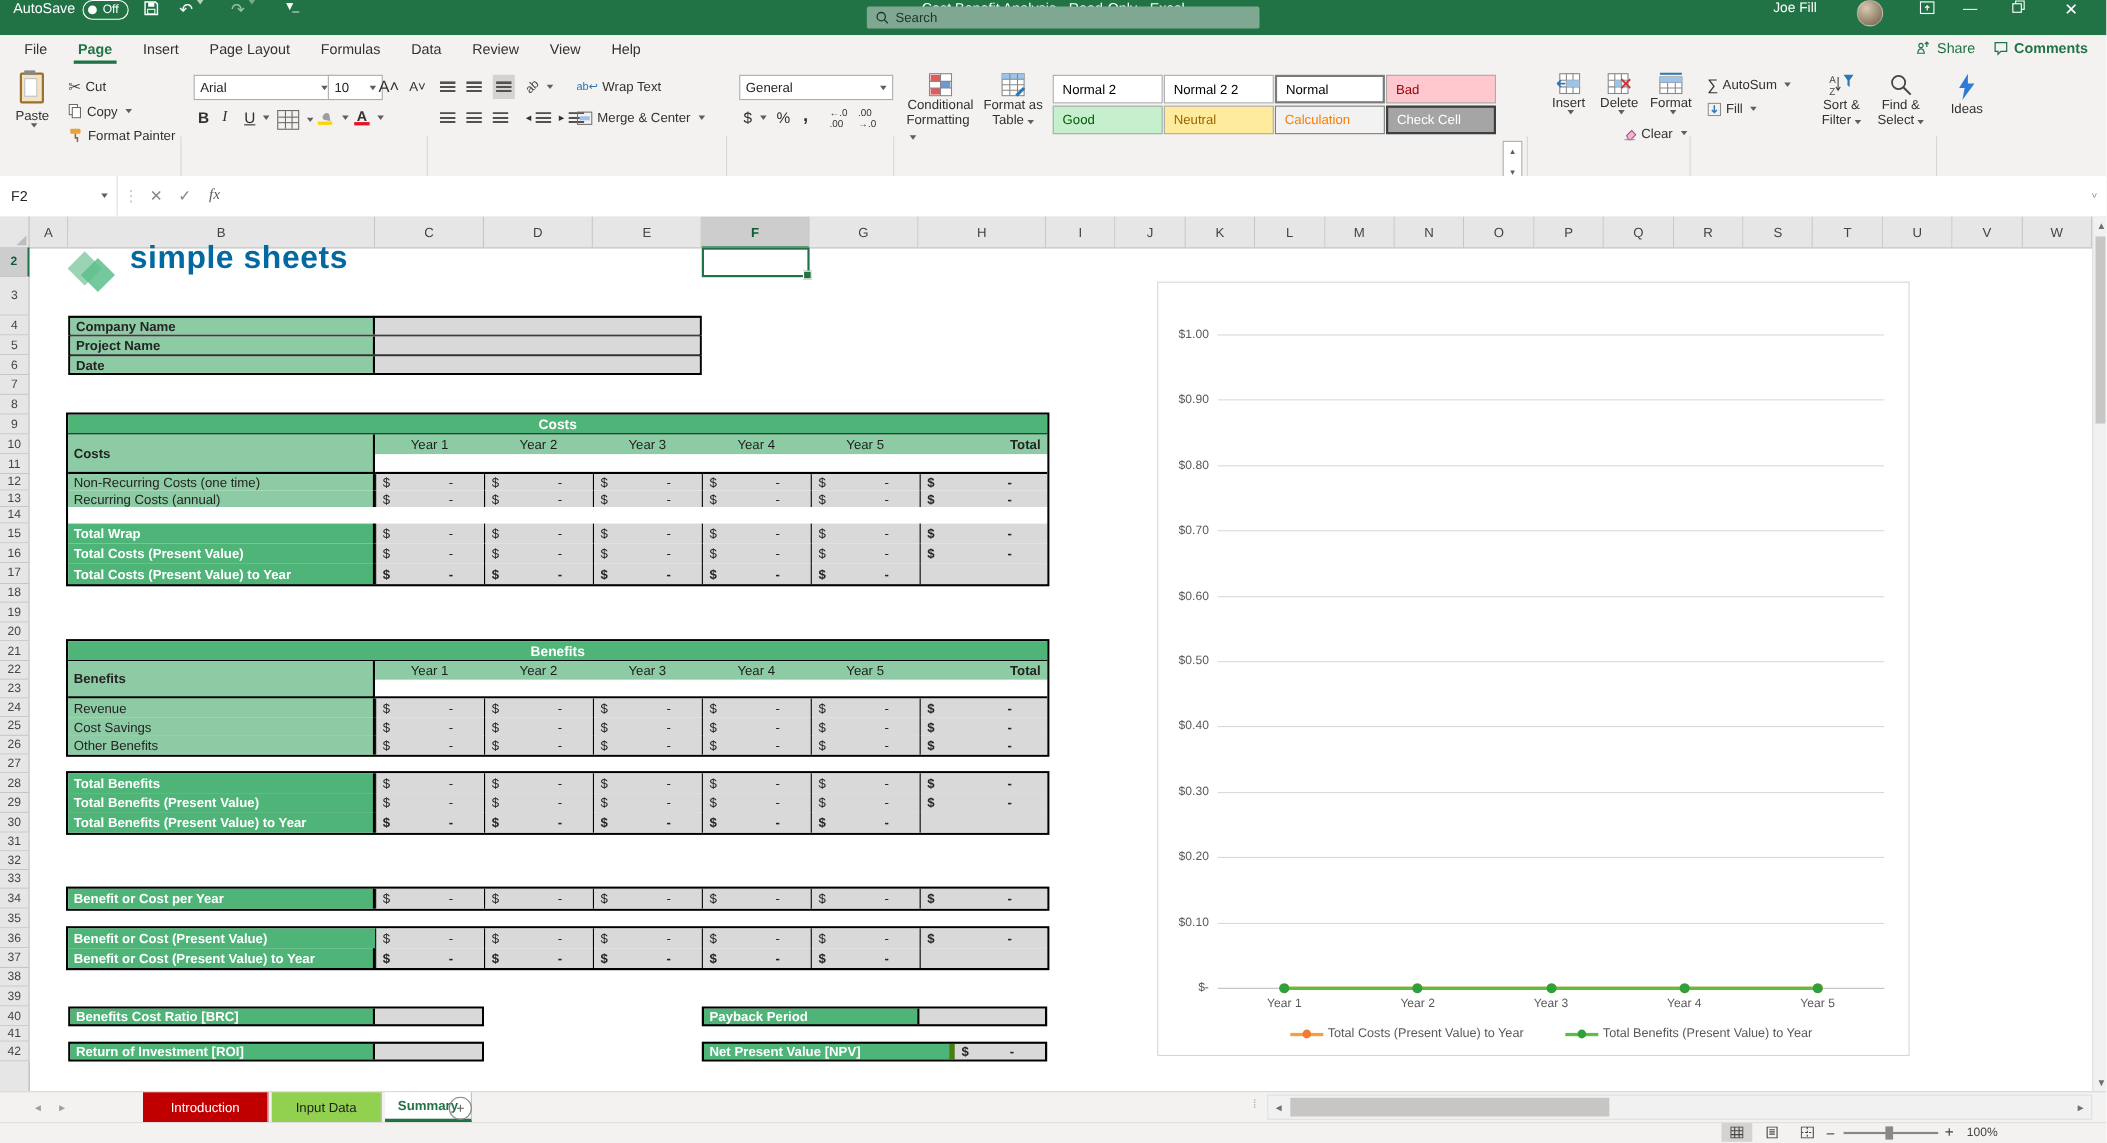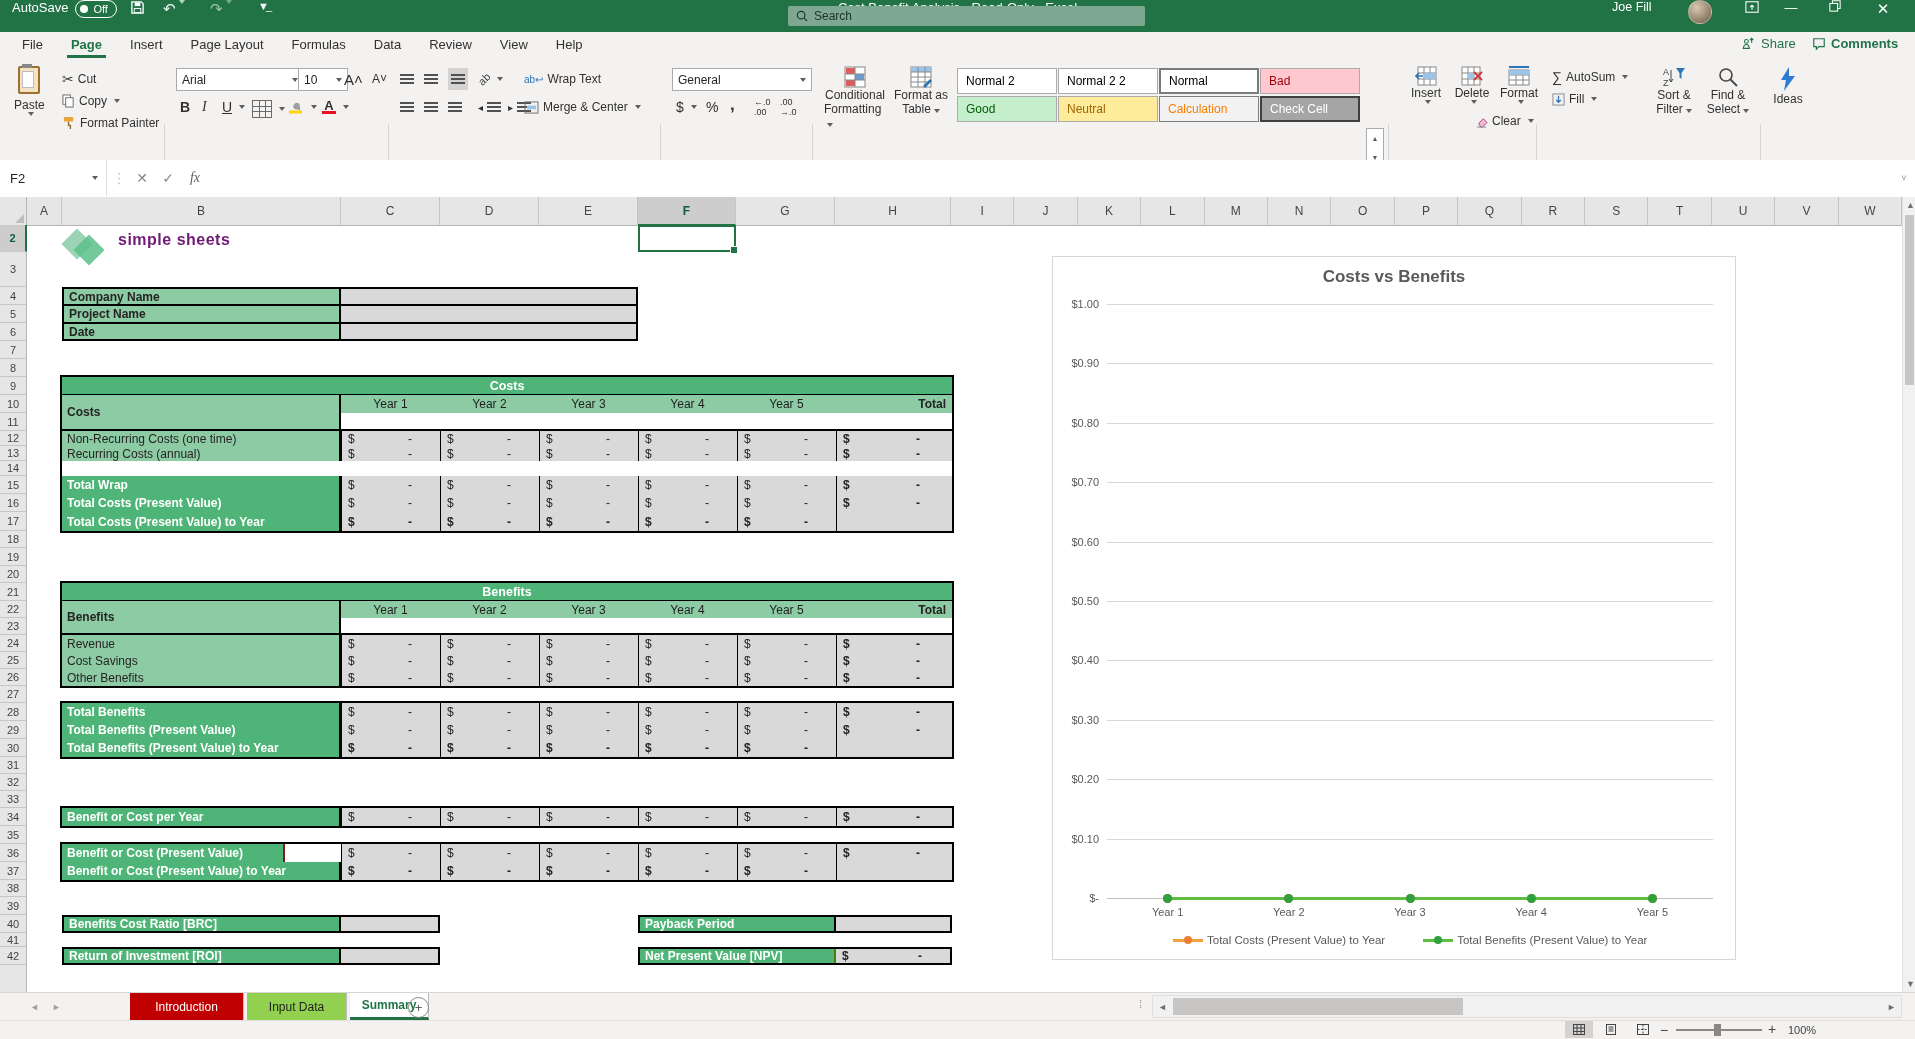--- a/index.html
+++ b/index.html
@@ -828,21 +828,21 @@
         <span class="cur">$</span>
         <span class="dsh">-</span>
       </div>
       <div class="money" style="position:absolute;left:774px;top:0;width:116px;height:18px;border-left:1px solid #000;font-weight:bold">
         <span class="cur">$</span>
         <span class="dsh" style="padding-right:32px">-</span>
       </div>
     </div>
     <div style="position:absolute;left:60px;top:842px;width:894px;height:40px;border:2px solid #000;box-sizing:border-box;pointer-events:none"></div>
     <div style="position:absolute;left:62px;top:844px;width:890px;height:18px">
-      <div class="lab greendk" style="position:absolute;left:0;top:0;width:223px;height:18px;border-right:2px solid #7f1d1d;">Benefit or Cost (Present Value)</div>
+      <div class="lab greendk" style="position:absolute;left:0;top:0;width:290px;height:18px;border-right:2px solid #7f1d1d;">Benefit or Cost (Present Value)</div>
       <div class="money" style="position:absolute;left:279px;top:0;width:99px;height:18px;border-left:1px solid #000;">
         <span class="cur">$</span>
         <span class="dsh">-</span>
       </div>
       <div class="money" style="position:absolute;left:378px;top:0;width:99px;height:18px;border-left:1px solid #000;">
         <span class="cur">$</span>
         <span class="dsh">-</span>
       </div>
       <div class="money" style="position:absolute;left:477px;top:0;width:99px;height:18px;border-left:1px solid #000;">
         <span class="cur">$</span>
@@ -884,46 +884,45 @@
         <span class="dsh">-</span>
       </div>
       <div class="money" style="position:absolute;left:774px;top:0;width:116px;height:18px;border-left:1px solid #000;font-weight:bold"></div>
     </div>
   </div>
 
 <div class="abs" style="left:64px;top:229px;width:48px;height:36px">
   <span class="abs" style="left:2px;top:4px;width:22px;height:22px;background:#9BD4B4;transform:rotate(45deg)"></span>
   <span class="abs" style="left:14px;top:10px;width:22px;height:22px;background:#5BBF8B;transform:rotate(45deg);opacity:.85"></span>
 </div>
-<div class="abs" style="left:118px;top:231px;font-size:16px;font-weight:600;color:#701a75;letter-spacing:.5px">simple sheets</div>
+<div class="abs" style="left:118px;top:219px;font-size:29px;font-weight:600;color:#0369a1;letter-spacing:.5px">simple sheets</div>
 
 <div class="abs selcell"></div>
 
 <div class="abs cellrow" style="left:62px;top:915px;width:378px;height:18px;border:2px solid #000">
   <div class="lab greendk" style="width:277px;border-right:2px solid #000">Benefits Cost Ratio [BRC]</div>
   <div class="money" style="flex:1"></div>
 </div>
 <div class="abs cellrow" style="left:62px;top:947px;width:378px;height:18px;border:2px solid #000">
   <div class="lab greendk" style="width:277px;border-right:2px solid #000">Return of Investment [ROI]</div>
   <div class="money" style="flex:1"></div>
 </div>
 <div class="abs cellrow" style="left:638px;top:915px;width:314px;height:18px;border:2px solid #000">
   <div class="lab greendk" style="width:196px;border-right:2px solid #000">Payback Period</div>
   <div class="money" style="flex:1"></div>
 </div>
 <div class="abs cellrow" style="left:638px;top:947px;width:314px;height:18px;border:2px solid #000">
-  <div class="lab greendk" style="width:196px;border-right:2px solid #4d7c0f">Net Present Value [NPV]</div>
+  <div class="lab greendk" style="width:228px;border-right:5px solid #4d7c0f">Net Present Value [NPV]</div>
   <div class="money" style="flex:1;font-weight:bold">
     <span class="cur">$</span>
       <span class="dsh">-</span>
   </div>
 </div>
 
 <div class="abs chart" id="chart">
-  <div class="ctitle">Costs vs Benefits</div>
 <div class="gline" style="left: 54px; top: 47px; width: 606px;"></div>
     <div class="ytick" style="left: 2px; top: 41px;">$1.00</div>
     <div class="gline" style="left: 54px; top: 106.4px; width: 606px;"></div>
     <div class="ytick" style="left: 2px; top: 100.4px;">$0.90</div>
     <div class="gline" style="left: 54px; top: 165.8px; width: 606px;"></div>
     <div class="ytick" style="left: 2px; top: 159.8px;">$0.80</div>
     <div class="gline" style="left: 54px; top: 225.2px; width: 606px;"></div>
     <div class="ytick" style="left: 2px; top: 219.2px;">$0.70</div>
     <div class="gline" style="left: 54px; top: 284.6px; width: 606px;"></div>
     <div class="ytick" style="left: 2px; top: 278.6px;">$0.60</div>

